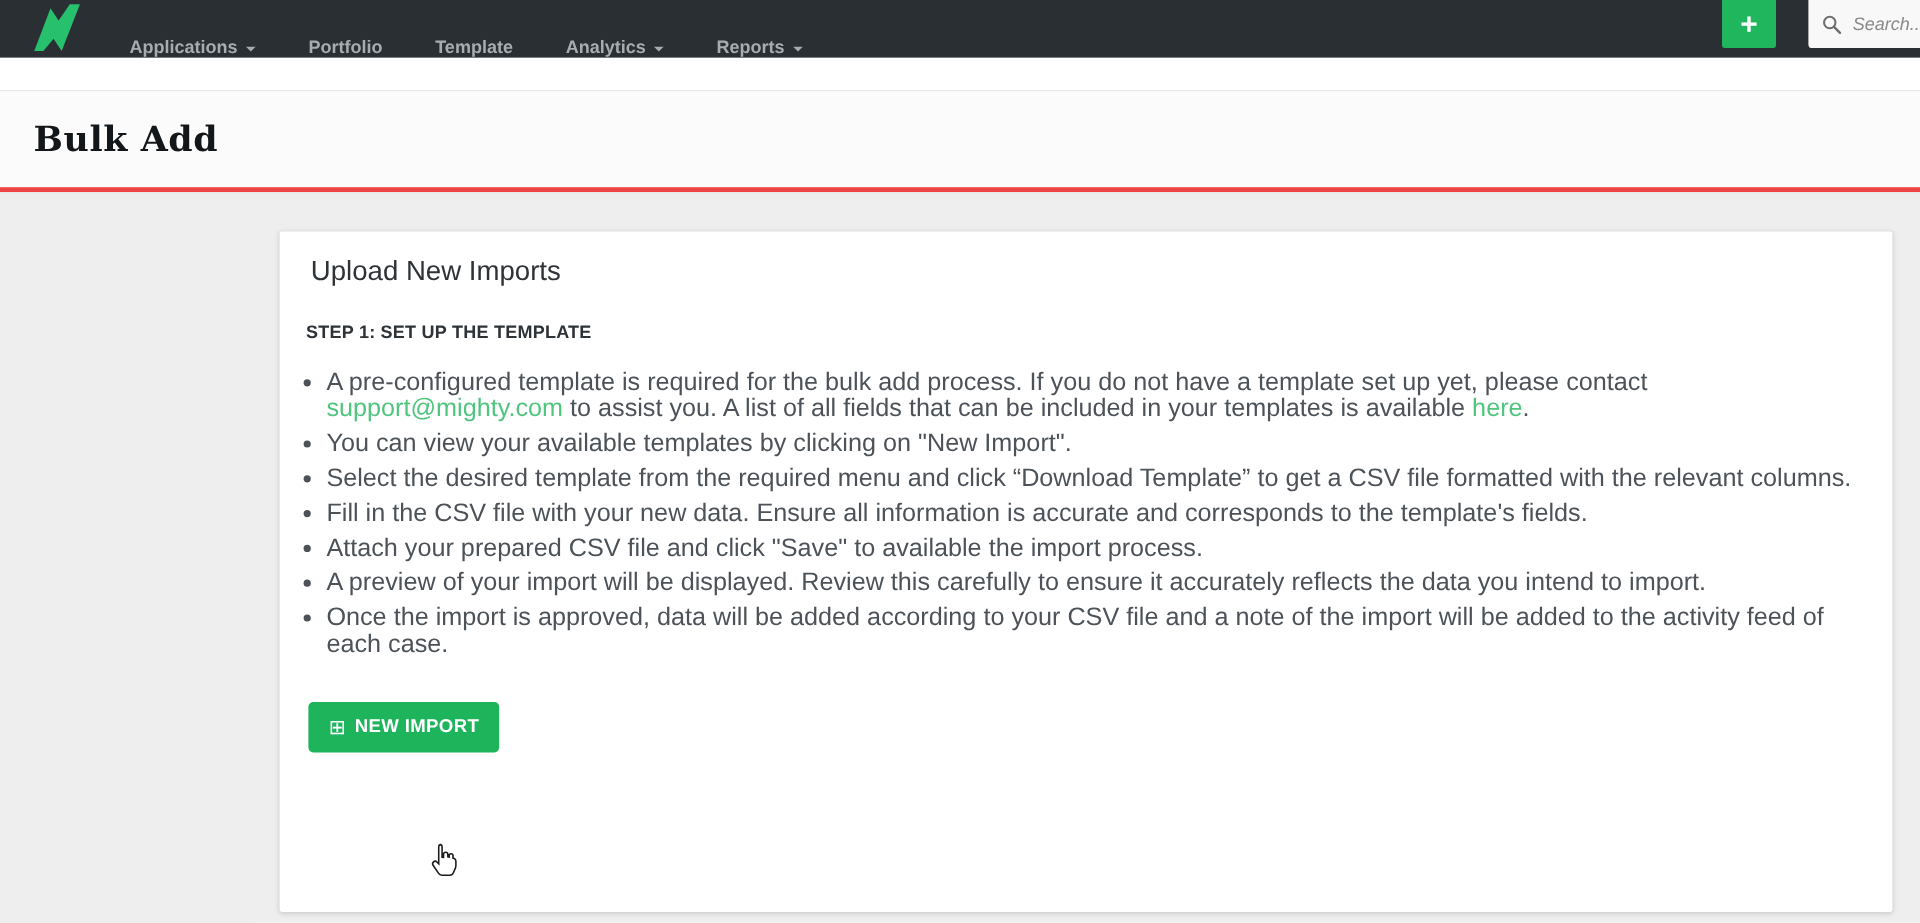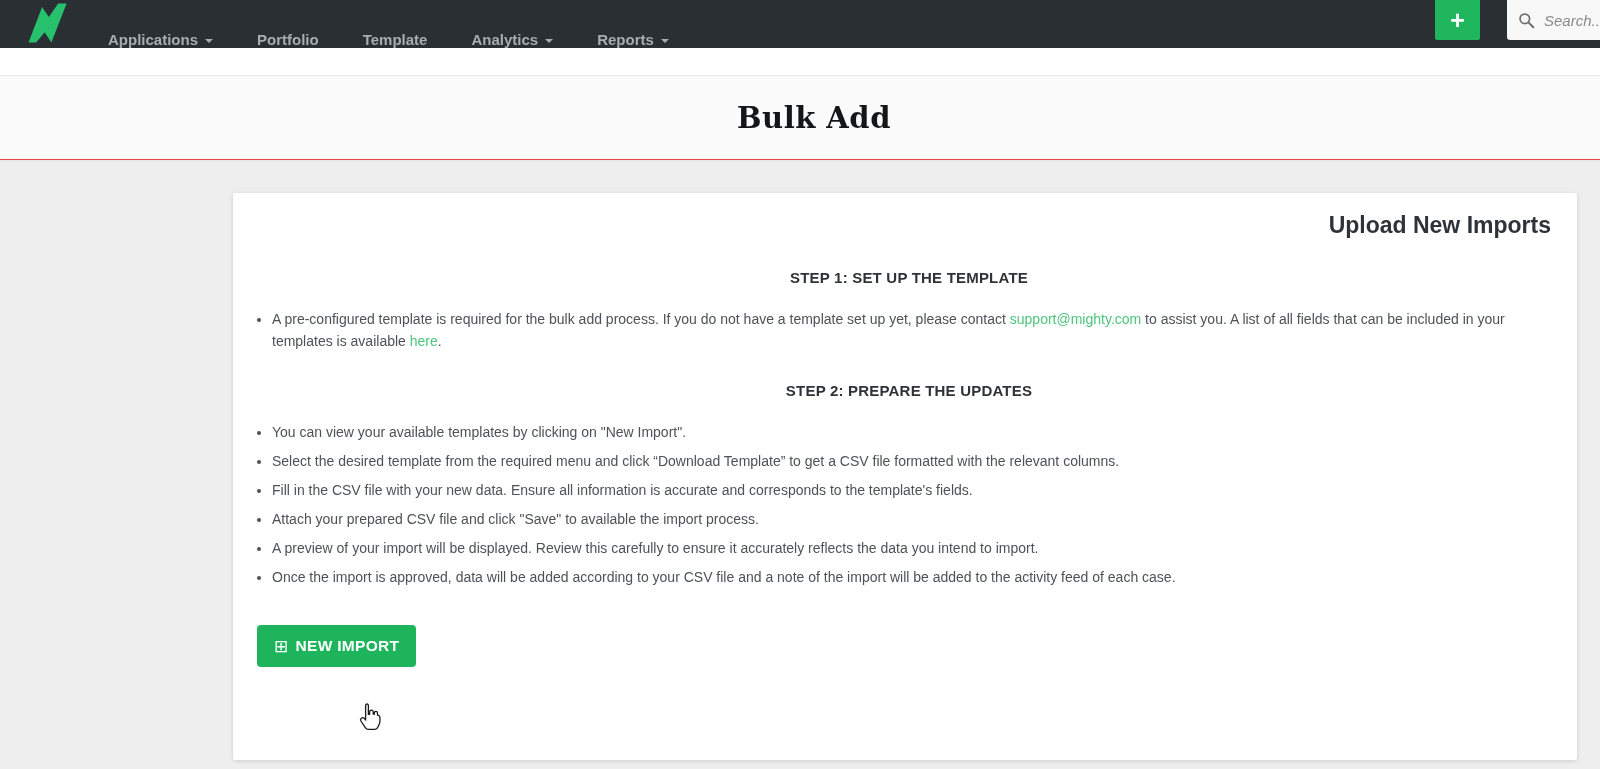--- a/index.html
+++ b/index.html
@@ -98,23 +98,22 @@
     height: 28px;
     background: #ffffff;
     border-bottom: 1px solid #e9e9e9;
   }
   .page-header {
     height: 84px;
     background: #fbfbfb;
     display: flex;
     align-items: center;
     padding-left: 28px;
-    border-bottom: 1px solid #ef4444;
+    border-bottom: 4px solid #ef4444;
     box-shadow: 0 1px 2px rgba(0,0,0,0.04);
-    justify-content: center;
   }
   .page-header h1 {
     margin: 0;
     font-family: "DejaVu Serif", "Liberation Serif", serif;
     font-size: 29px;
     font-weight: bold;
     color: #14171a;
     letter-spacing: 0.5px;
   }
 
@@ -123,40 +122,38 @@
   .card {
     width: 1344px;
     min-height: 567px;
     margin-left: 233px;
     background: #ffffff;
     border-radius: 2px;
     box-shadow: 0 1px 4px rgba(0,0,0,0.14);
     padding: 19px 26px 46px 22px;
   }
   .card h2 {
-    margin: 0 0 26px 16px;
+    margin: 0 0 26px 4px;
     font-size: 23px;
-    font-weight: 700;
+    font-weight: 400;
     color: #2e3338;
-    text-align: right;
   }
   .step-heading {
-    margin: 30px 0 22px 12px;
+    margin: 30px 0 22px 0;
     font-size: 15px;
     font-weight: bold;
     color: #2e3338;
     letter-spacing: 0.2px;
-    text-align: center;
   }
   .card ul {
     margin: 0;
     padding-left: 17px;
   }
   .card li {
-    font-size: 14px;
+    font-size: 21px;
     line-height: 22px;
     color: #4c5258;
     margin-bottom: 7px;
   }
   .green-link {
     color: #4fc57d;
     text-decoration: none;
     cursor: pointer;
   }
   .new-import-btn {
@@ -242,21 +239,20 @@
   <section class="card">
     <h2>Upload New Imports</h2>
 
     <div class="step-heading">STEP 1: SET UP THE TEMPLATE</div>
     <ul>
       <li>
         <span>A pre-configured template is required for the bulk add process. If you do not have a template set up yet, please contact </span><a class="green-link">support@mighty.com</a><span> to assist you. A list of all fields that can be included in your templates is available </span><a class="green-link">here</a><span>.</span>
       </li>
     </ul>
 
-    <div class="step-heading">STEP 2: PREPARE THE UPDATES</div>
     <ul>
       <li>You can view your available templates by clicking on "New Import".</li>
       <li>Select the desired template from the required menu and click “Download Template” to get a CSV file formatted with the relevant columns.</li>
       <li>Fill in the CSV file with your new data. Ensure all information is accurate and corresponds to the template's fields.</li>
     </ul>
 
     <ul>
       <li>Attach your prepared CSV file and click "Save" to available the import process.</li>
       <li>A preview of your import will be displayed. Review this carefully to ensure it accurately reflects the data you intend to import.</li>
       <li>Once the import is approved, data will be added according to your CSV file and a note of the import will be added to the activity feed of each case.</li>

